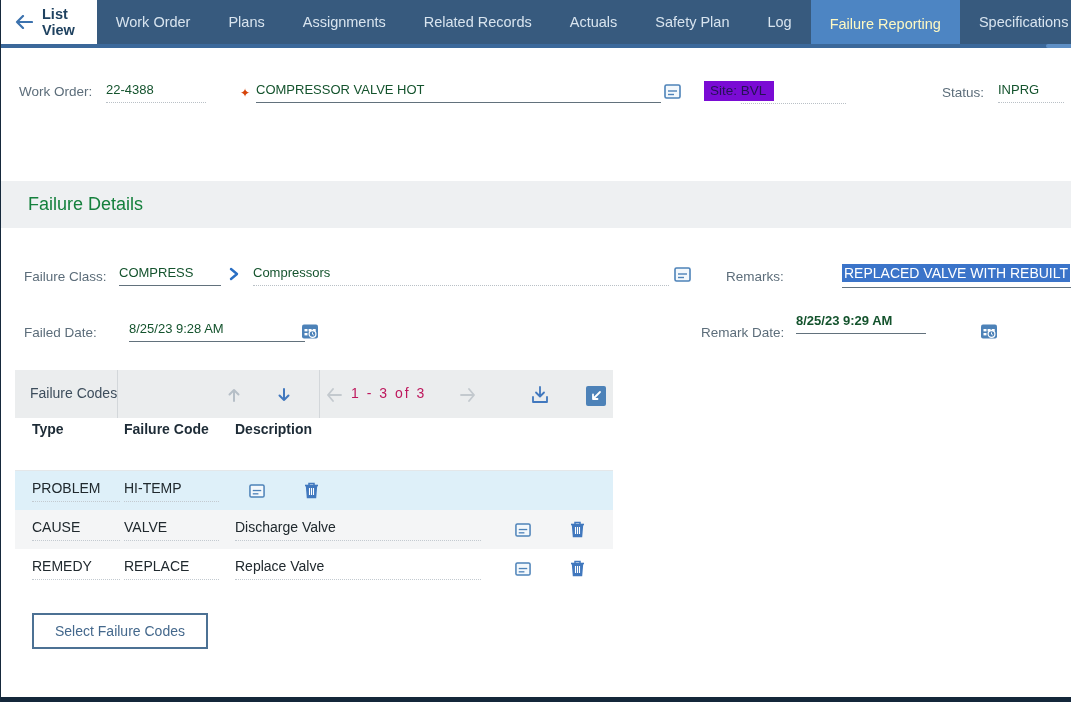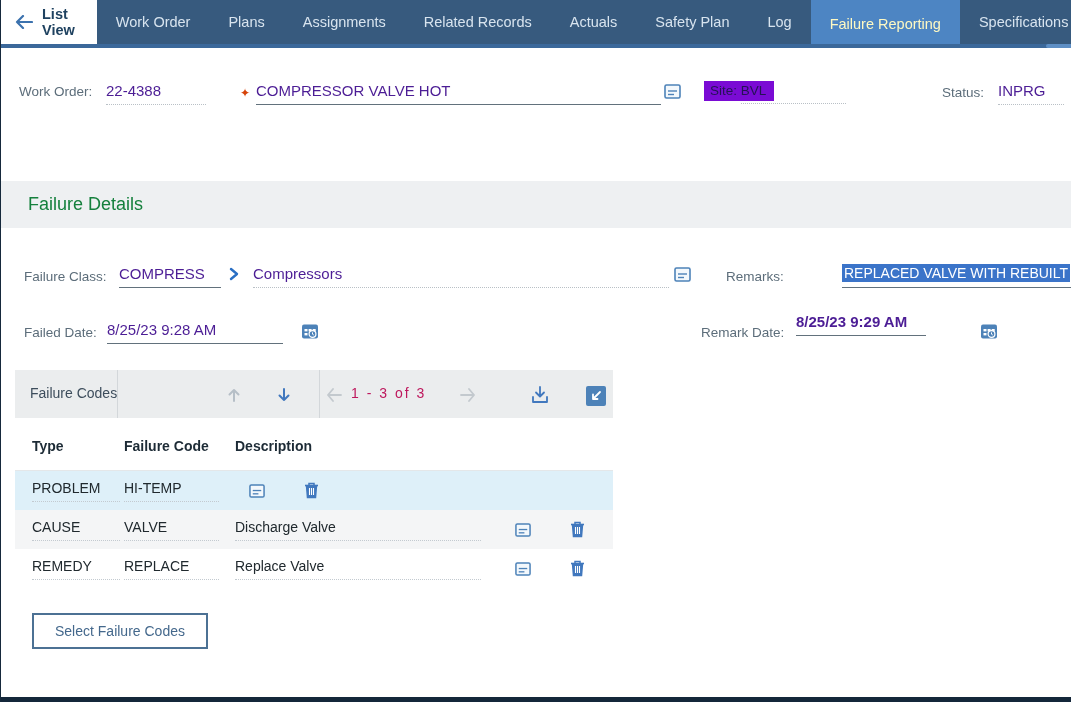--- a/index.html
+++ b/index.html
@@ -15,21 +15,21 @@
   .nav-underline { position:absolute; top:44px; left:0; width:1071px; height:4px; background:#3b689a; }
   .nav-underline-right { position:absolute; top:44px; left:1045px; width:26px; height:4px; background:#5e8fc5; border-radius:2px 0 0 2px; }
   .tab-back { background:#ffffff; color:#1f4260; display:flex; align-items:center;
               gap:9px; padding:0 22px 0 14px; font-weight:bold; font-size:14.5px; cursor:pointer; }
   .tab { display:flex; align-items:center; padding:0 19px; color:#d8e4ef;
          font-size:14.5px; cursor:pointer; white-space:nowrap; }
   .tab.active { background:#4d85c3; color:#fef9c3; height:48px; }
   .back-arrow svg { display:block; }
   
   .lbl { color:#5c6d7a; font-size:13.5px; }
-  .val { color:#4c1d95; font-size:15px; }
+  .val { color:#14532d; font-size:13px; }
   .dotted { border-bottom:1.5px dotted #b9c0c6; padding-bottom:5px; }
   .solid  { border-bottom:1px solid #62717c; padding-bottom:5px; }
   .abs { position:absolute; }
   
   .req-star { color:#d64309; font-size:12px; margin-right:5px; }
   .site-hl { background:#7a0bd4; color:#241355; font-size:13.5px; padding:2px 8px 3px 6px; }
   .remarks-sel { background:#3b74c9; color:#ffffff; font-size:14px; padding:1px 2px; }
   
   .section-hdr { position:absolute; left:0; top:181px; width:1071px; height:47px;
                  background:#eef0f2; display:flex; align-items:center; padding-left:27px;
@@ -37,21 +37,21 @@
   
   .fc-panel { position:absolute; left:14px; top:370px; width:598px; }
   .fc-toolbar { position:relative; height:48px; background:#ebedee; }
   .fc-title { position:absolute; left:15px; top:15px; color:#3d4d5c; font-size:14px; }
   .tb-divider { position:absolute; top:0; width:1px; height:48px; background:#d3d7da; }
   .tb-btn { position:absolute; top:12px; width:26px; height:26px; display:flex;
             align-items:center; justify-content:center; cursor:pointer; background:none; border:none; }
   .pager { position:absolute; top:15px; left:336px; width:108px; text-align:left;
            color:#be185d; font-size:14px; letter-spacing:2px; }
   .fc-table { margin-top:3px; background:#fff; }
-  .fc-head { display:flex; height:50px; align-items:center; border-bottom:1px solid #e4e7e9;
+  .fc-head { display:flex; height:50px; align-items:flex-start; border-bottom:1px solid #e4e7e9;
              color:#1d2b36; font-size:14px; font-weight:bold; }
   .fc-row { display:flex; height:39px; align-items:center; position:relative; font-size:14px; color:#20292e; }
   .fc-row.sel { background:#def0f9; }
   .fc-row.alt { background:#f4f5f6; }
   .c-type { width:109px; padding-left:17px; }
   .c-code { width:111px; }
   .c-desc { width:266px; }
   .cell-u { display:inline-block; padding-bottom:5px; border-bottom:1.5px dotted #c3cad0; }
   .c-type .cell-u { width:88px; } .c-code .cell-u { width:95px; } .c-desc .cell-u { width:246px; }
   .row-icon { width:44px; display:flex; justify-content:center; cursor:pointer; }
@@ -142,21 +142,21 @@
         <rect x="1" y="2" width="15" height="13" rx="1.5" fill="#f3f8fc" stroke="#4d82b8" stroke-width="1.6"></rect>
         <line x1="4" y1="8" x2="13" y2="8" stroke="#4d82b8" stroke-width="1.4"></line>
         <line x1="4" y1="11.5" x2="10" y2="11.5" stroke="#4d82b8" stroke-width="1.4"></line>
       </svg>
   </span>
 
   <span class="abs lbl" style="left:725px; top:269px;">Remarks:</span>
   <span class="abs solid" style="left:794px; top:264px; width:271px;margin-left:47px;"><span class="remarks-sel">REPLACED VALVE WITH REBUILT</span></span>
 
   <span class="abs lbl" style="left:23px; top:325px;">Failed Date:</span>
-  <span class="abs val solid" style="left:106px; top:321px; width:176px;">8/25/23 9:28 AM</span>
+  <span class="abs val solid" style="left:128px; top:321px; width:176px;">8/25/23 9:28 AM</span>
   <span class="abs icon-btn" style="left:300px; top:322px;">
     <svg width="18" height="18" viewBox="0 0 18 18">
         <rect x="1" y="2.5" width="16" height="14" rx="2" fill="#4d82b8"></rect>
         <rect x="3.5" y="7" width="3" height="2.4" fill="#fff"></rect>
         <rect x="7.6" y="7" width="3" height="2.4" fill="#fff"></rect>
         <rect x="11.7" y="7" width="3" height="2.4" fill="#fff"></rect>
         <rect x="3.5" y="11" width="3" height="2.4" fill="#fff"></rect>
         <circle cx="11.5" cy="12" r="3.4" fill="#4d82b8" stroke="#fff" stroke-width="1.2"></circle>
         <path d="M11.5 10.4v1.8l1.3.8" stroke="#fff" stroke-width="1" fill="none"></path>
       </svg>

